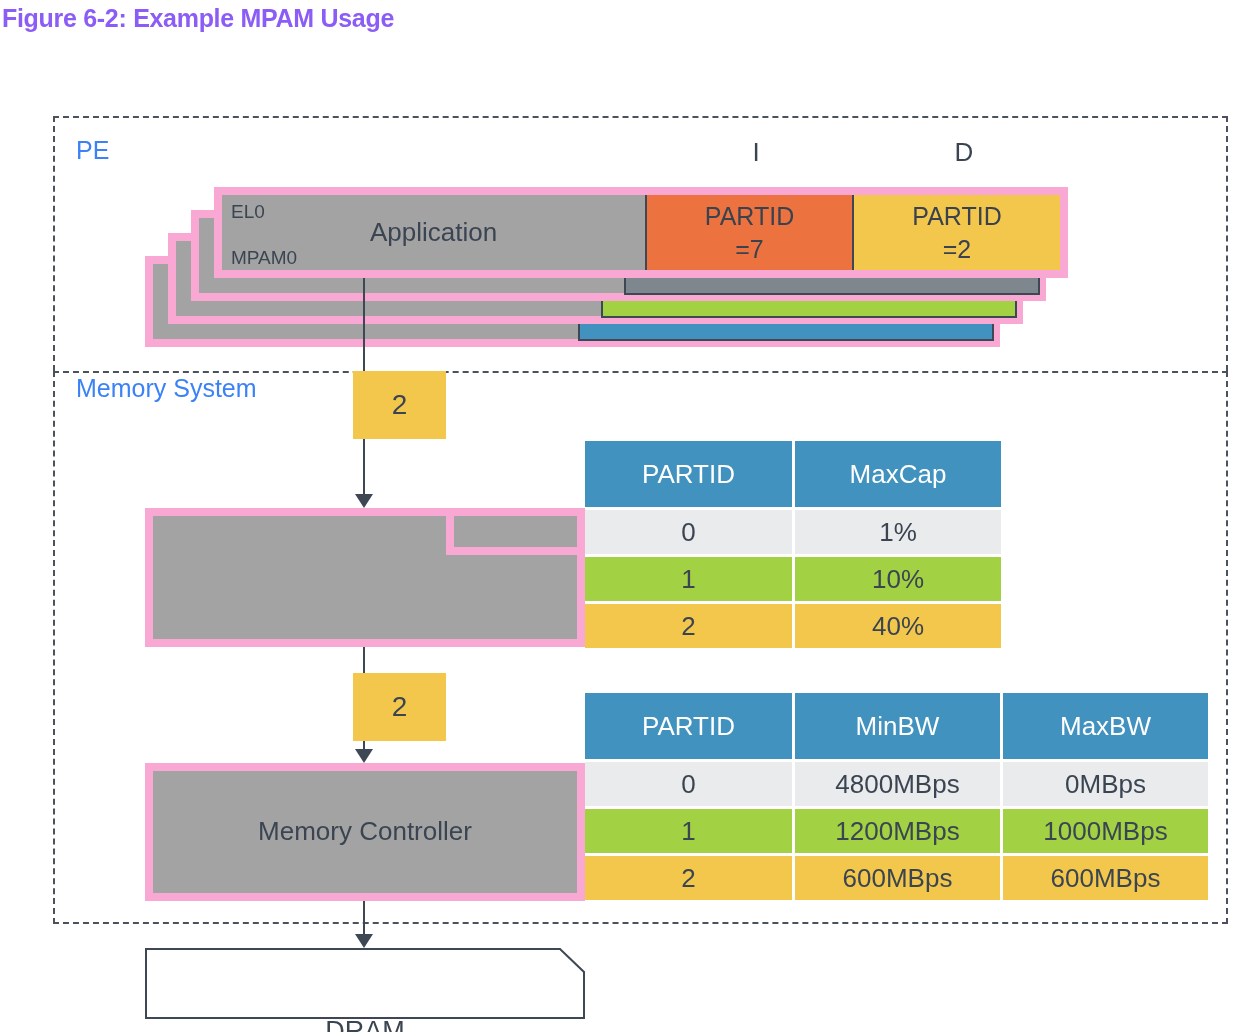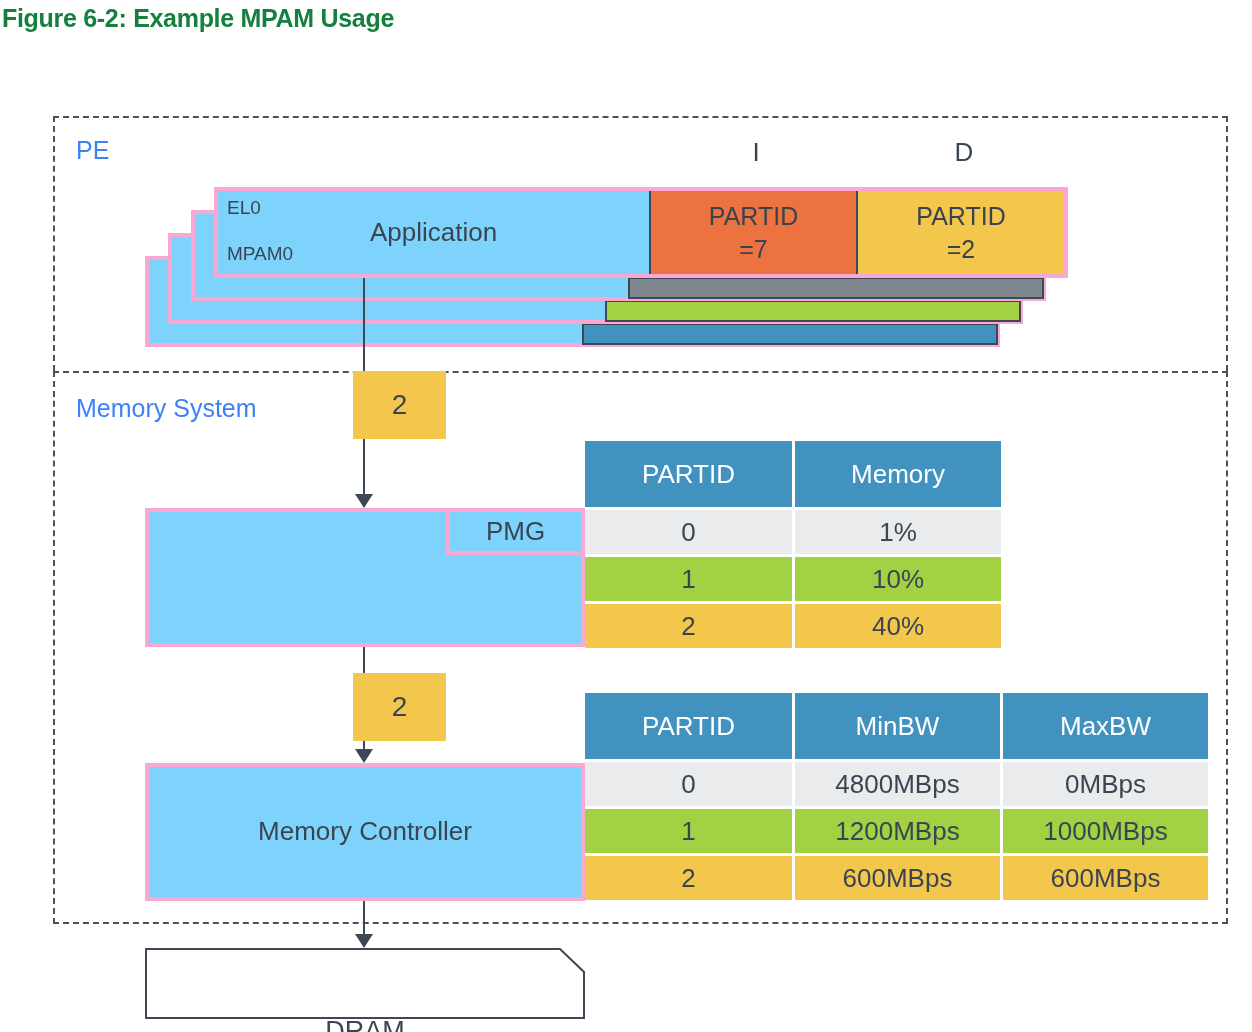--- a/index.html
+++ b/index.html
@@ -2,30 +2,30 @@
 <html><head>
 <meta charset="utf-8">
 <style>
   html,body { margin:0; padding:0; background:#ffffff; }
   .canvas {
     position:relative; width:1252px; height:1032px; background:#ffffff;
     font-family:"Liberation Sans", sans-serif; color:#3B4552; overflow:hidden;
   }
   .abs { position:absolute; }
   .box {
-    position:absolute; background:#7dd3fc; border:4px solid #f9a8d4;
+    position:absolute; background:#a3a3a3; border:8px solid #f9a8d4;
     box-sizing:border-box;
   }
   .dashedbox {
     position:absolute; border:2px dashed #4A525C; box-sizing:border-box; background:transparent;
   }
   .label { position:absolute; white-space:nowrap; }
   .title {
     position:absolute; left:2px; top:4px; font-size:25px; font-weight:bold;
-    color:#15803d; letter-spacing:-0.3px;
+    color:#8b5cf6; letter-spacing:-0.3px;
   }
   .section-label { font-size:25px; color:#3b82f6; }
   .id-label { position:absolute; width:60px; text-align:center; font-size:26px; color:#3B4552; }
   .vline { position:absolute; width:2px; background:#3E4754; }
   .arrowhead {
     position:absolute; width:0; height:0;
     border-left:9px solid transparent; border-right:9px solid transparent;
     border-top:14px solid #3E4754;
   }
   .layer-bar {
@@ -71,21 +71,21 @@
 
 <div class="canvas">
 
   <div class="title">Figure 6-2: Example MPAM Usage</div>
 
   <div class="dashedbox" style="left:53px; top:116px; width:1175px; height:255px; border-bottom:none;"></div>
 
   <div class="dashedbox" style="left:53px; top:371px; width:1175px; height:553px;"></div>
 
   <div class="label section-label" style="left:76px; top:136px;">PE</div>
-  <div class="label section-label" style="left:76px; top:394px;">Memory System</div>
+  <div class="label section-label" style="left:76px; top:374px;">Memory System</div>
 
   <div class="id-label" style="left:726px; top:137px;">I</div>
   <div class="id-label" style="left:934px; top:137px;">D</div>
 
   <div class="box" style="left:145px; top:256px; width:855px; height:91px;">
     <div class="layer-bar" style="background:#4192BF;"></div>
   </div>
   <div class="box" style="left:168px; top:233px; width:855px; height:91px;">
     <div class="layer-bar" style="background:#A2D143;"></div>
   </div>
@@ -111,25 +111,24 @@
     </div>
   </div>
 
   <div class="idbox" style="left:353px; top:371px; width:93px; height:68px;">2</div>
   <div class="vline" style="left:363px; top:439px; height:58px;"></div>
   <div class="arrowhead" style="left:355px; top:494px;"></div>
 
   <div class="box" style="left:145px; top:508px; width:440px; height:139px;"></div>
 
   <div class="box" style="left:446px; top:508px; width:139px; height:47px;"></div>
-  <div class="centerlabel" style="left:446px; top:508px; width:139px; height:47px;">PMG</div>
 
   <div class="tbl" id="cache-table" style="left:585px; top:441px; width:416px; grid-template-columns:207px 206px; grid-template-rows:66px 44px 44px 44px;">
       <div class="cell th">PARTID</div>
-      <div class="cell th">Memory</div>
+      <div class="cell th">MaxCap</div>
       <div class="cell row-gray">0</div>
       <div class="cell row-gray">1%</div>
       <div class="cell row-green">1</div>
       <div class="cell row-green">10%</div>
       <div class="cell row-yellow">2</div>
       <div class="cell row-yellow">40%</div>
     </div>
 
   <div class="vline" style="left:363px; top:647px; height:26px;"></div>
   <div class="idbox" style="left:353px; top:673px; width:93px; height:68px;">2</div>

